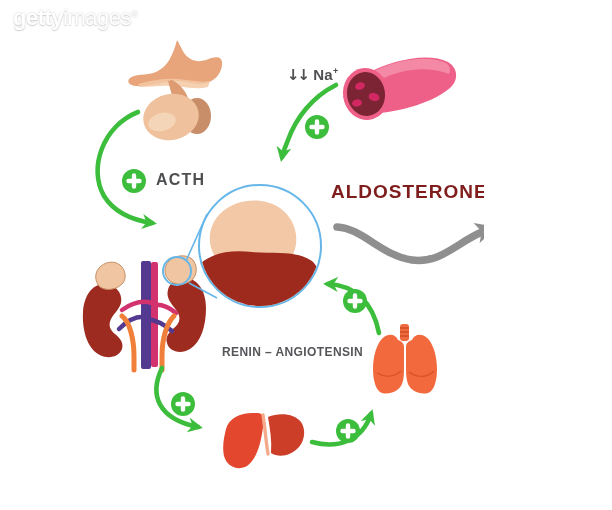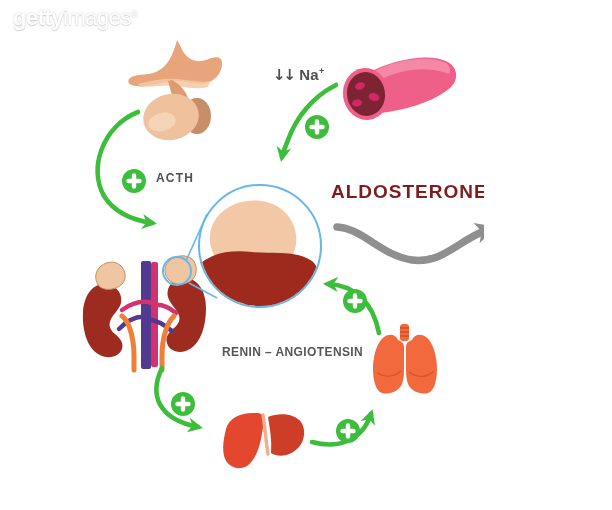--- a/index.html
+++ b/index.html
@@ -1,23 +1,23 @@
 <!DOCTYPE html>
 <html><head>
 <meta charset="utf-8">
 <style>
   html,body{margin:0;padding:0;background:#fff;}
   .stage{position:relative;width:484px;height:510px;background:#ffffff;overflow:hidden;
          font-family:"Liberation Sans",sans-serif;}
   .stage svg{position:absolute;left:0;top:0;}
   .lbl{position:absolute;color:#4e4f51;font-weight:bold;white-space:nowrap;}
-  .na{left:273px;top:66px;font-size:15px;letter-spacing:.3px;text-align:right;}
+  .na{left:287px;top:66px;font-size:15px;letter-spacing:.3px;text-align:right;}
   .na sup{font-size:9px;}
   .na-arrows{font-family:"DejaVu Sans",sans-serif;letter-spacing:-2px;margin-right:5px;}
-  .acth{left:156px;top:171px;font-size:12px;letter-spacing:1.2px;}
+  .acth{left:156px;top:171px;font-size:16px;letter-spacing:1.2px;}
   .aldo{left:331px;top:181px;font-size:19px;letter-spacing:1px;color:#7f1d1d;}
   .ras{left:222px;top:344px;font-size:12px;line-height:17px;letter-spacing:.4px;color:#55565a;}
   .wm{position:absolute;left:13px;top:5px;font-size:22px;color:#ffffff;
       text-shadow:0 0 2px rgba(140,140,140,.45),0 1px 1px rgba(140,140,140,.30);}
   .wm-b{font-weight:bold;letter-spacing:-.5px;}
   .wm-l{font-weight:normal;opacity:.92;letter-spacing:-.5px;}
   .wm-r{font-size:9px;opacity:.85;}
 </style>
 </head>
 <body>

